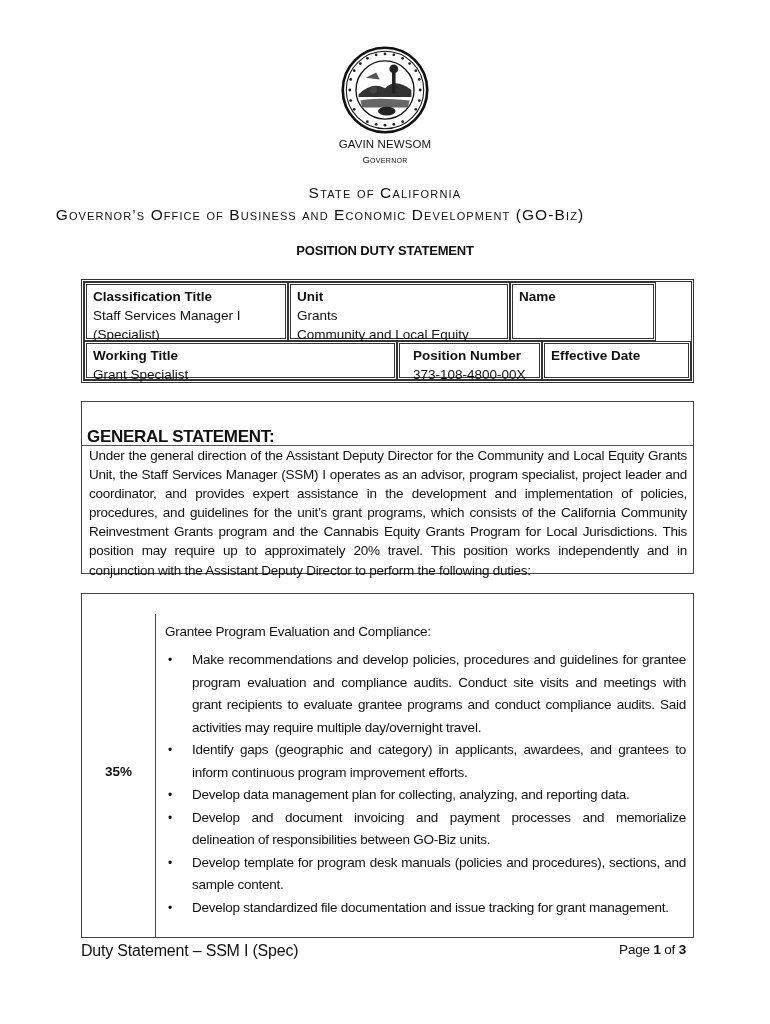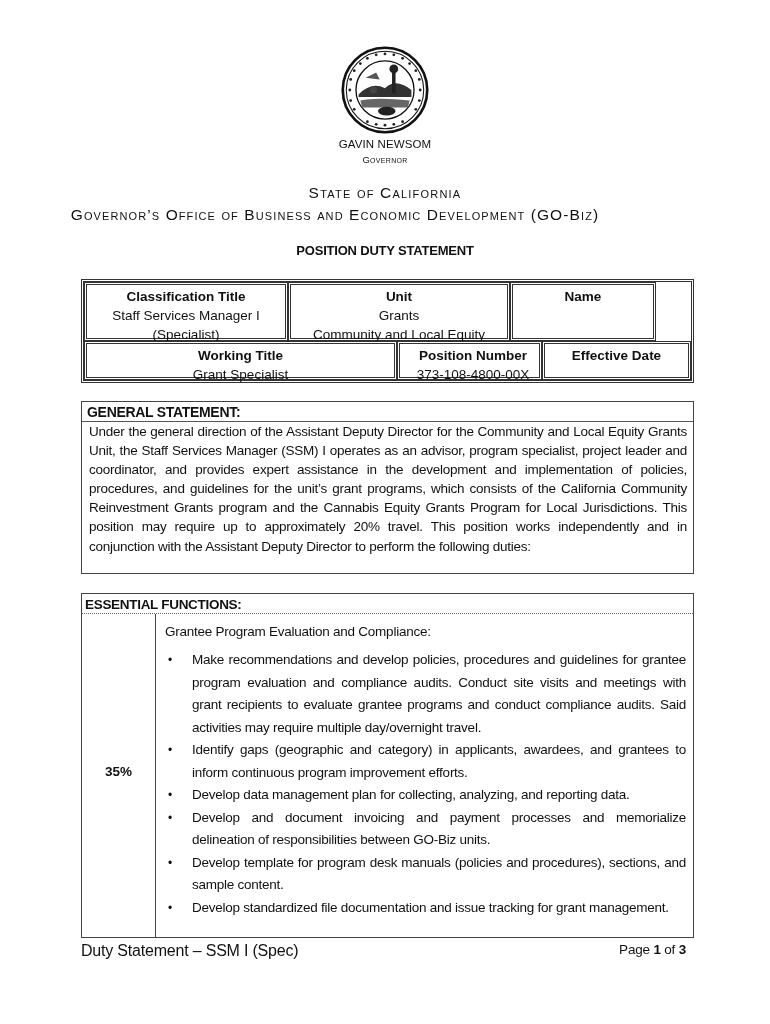--- a/index.html
+++ b/index.html
@@ -30,54 +30,54 @@
     .gov-title {
       position: absolute; left: 0; width: 770px; top: 154px;
       text-align: center; font-size: 9.5px; font-variant: small-caps; letter-spacing: 0.3px;
     }
     .state {
       position: absolute; left: 0; width: 770px; top: 184px;
       text-align: center; font-size: 15.5px; letter-spacing: 1.2px;
       font-variant: small-caps;
     }
     .office {
-      position: absolute; left: 15px; width: 640px; top: 206px;
+      position: absolute; left: 0; width: 640px; top: 206px;
       text-align: center; font-size: 15.5px; letter-spacing: 1.1px;
       font-variant: small-caps;
     }
     .doc-title {
       position: absolute; left: 0; width: 770px; top: 243px;
       text-align: center; font-size: 13px; font-weight: bold; letter-spacing: -0.2px;
     }
 
     
     .info {
       position: absolute; left: 81px; top: 279px; width: 613px; height: 104px;
       border: 3px double #333;
     }
     .cell {
       position: absolute;
       border: 3px double #333;
       padding: 2px 6px;
       line-height: 19px;
       font-size: 13.5px;
-      text-align: center;
     }
     .cell .lbl { font-weight: bold; display: block; }
     .cell .val { display: block; }
 
     
     .gs {
       position: absolute; left: 81px; top: 401px; width: 613px; height: 173px;
       border: 1px solid #444;
     }
     .gs-head {
       height: 20px; border-bottom: 1px solid #555;
-      font-weight: bold; font-size: 14px; padding: 1px 5px; line-height: 19px;
+      font-weight: bold; font-size: 17px; padding: 1px 5px; line-height: 19px;
       letter-spacing: -0.3px;
+      margin-top: 24px;
     }
     .gs-body {
       padding: 0 6px 0 7px;
       font-size: 13.5px;
       line-height: 19.1px;
       text-align: justify;
       letter-spacing: -0.25px;
     }
 
     
@@ -203,21 +203,20 @@
       <span class="val"></span>
     </div>
   </div>
 
   <div class="gs">
     <div class="gs-head">GENERAL STATEMENT:</div>
     <div class="gs-body">Under the general direction of the Assistant Deputy Director for the Community and Local Equity Grants Unit, the Staff Services Manager (SSM) I operates as an advisor, program specialist, project leader and coordinator, and provides expert assistance in the development and implementation of policies, procedures, and guidelines for the unit’s grant programs, which consists of the California Community Reinvestment Grants program and the Cannabis Equity Grants Program for Local Jurisdictions.  This position may require up to approximately 20% travel.  This position works independently and in conjunction with the Assistant Deputy Director to perform the following duties:</div>
   </div>
 
   <div class="ef">
-    <div class="ef-head">ESSENTIAL FUNCTIONS:</div>
     <div class="ef-row">
       <div class="ef-pct">35%</div>
       <div class="ef-content">
         <div class="ef-sub">Grantee Program Evaluation and Compliance:</div>
         <ul class="ef-list">
           <li>
             <span class="bullet">•</span>
             <span>Make recommendations and develop policies, procedures and guidelines for grantee program evaluation and compliance audits.  Conduct site visits and meetings with grant recipients to evaluate grantee programs and conduct compliance audits. Said activities may require multiple day/overnight travel.</span>
           </li>
           <li>

